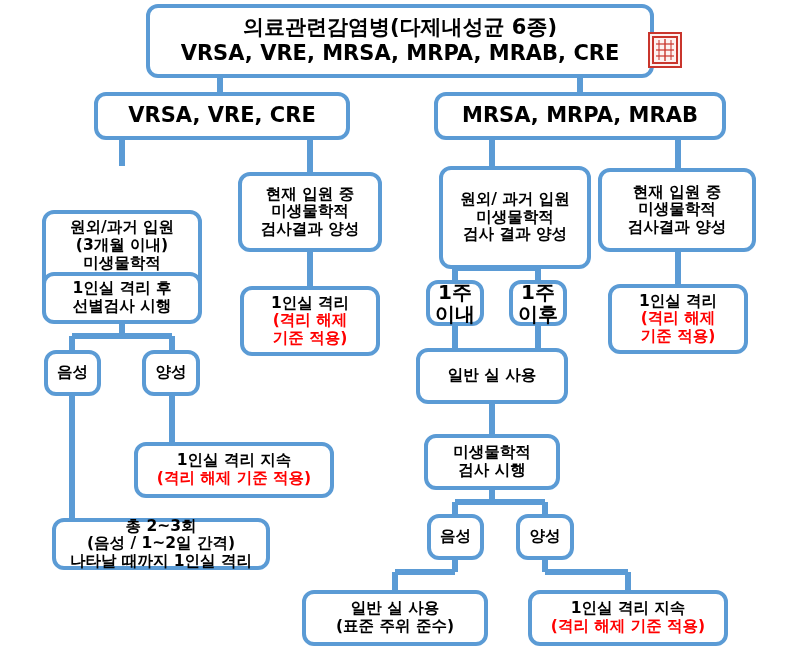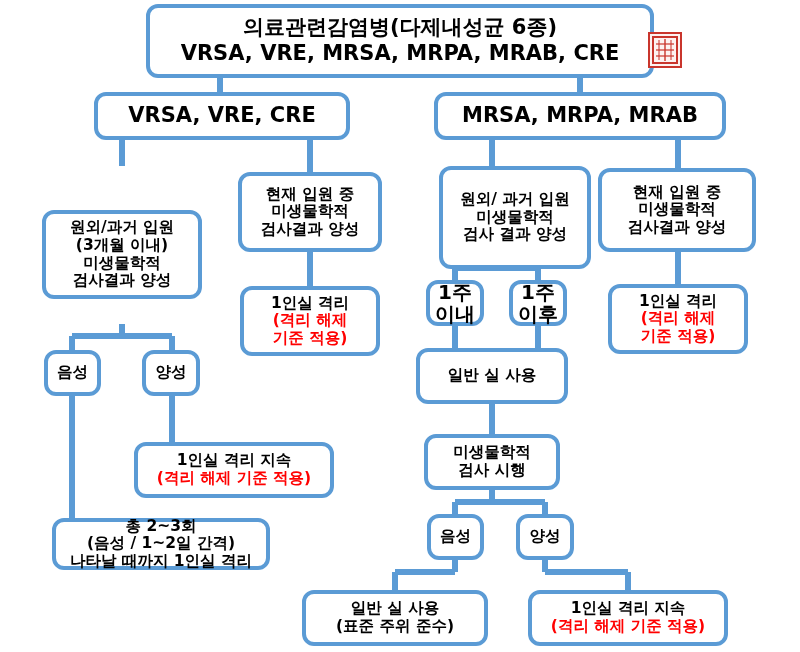--- a/index.html
+++ b/index.html
@@ -160,20 +160,24 @@
     <span class="ln">미생물학적</span>
     <span class="ln">검사 결과 양성</span>
   </div>
 
   <div class="node t-body" style="left:598px; top:168px; width:158px; height:84px;">
     <span class="ln">현재 입원 중</span>
     <span class="ln">미생물학적</span>
     <span class="ln">검사결과 양성</span>
   </div>
 
+  <div class="node t-body" style="left:42px; top:272px; width:160px; height:52px;">
+    <span class="ln">1인실 격리 후</span>
+    <span class="ln">선별검사 시행</span>
+  </div>
 
   <div class="node t-body" style="left:240px; top:286px; width:140px; height:70px;">
     <span class="ln">1인실 격리</span>
     <span class="ln red">(격리 해제</span>
     <span class="ln red">기준 적용)</span>
   </div>
 
   <div class="node t-body" style="left:44px; top:350px; width:57px; height:46px;">
     <span class="ln">음성</span>
   </div>

